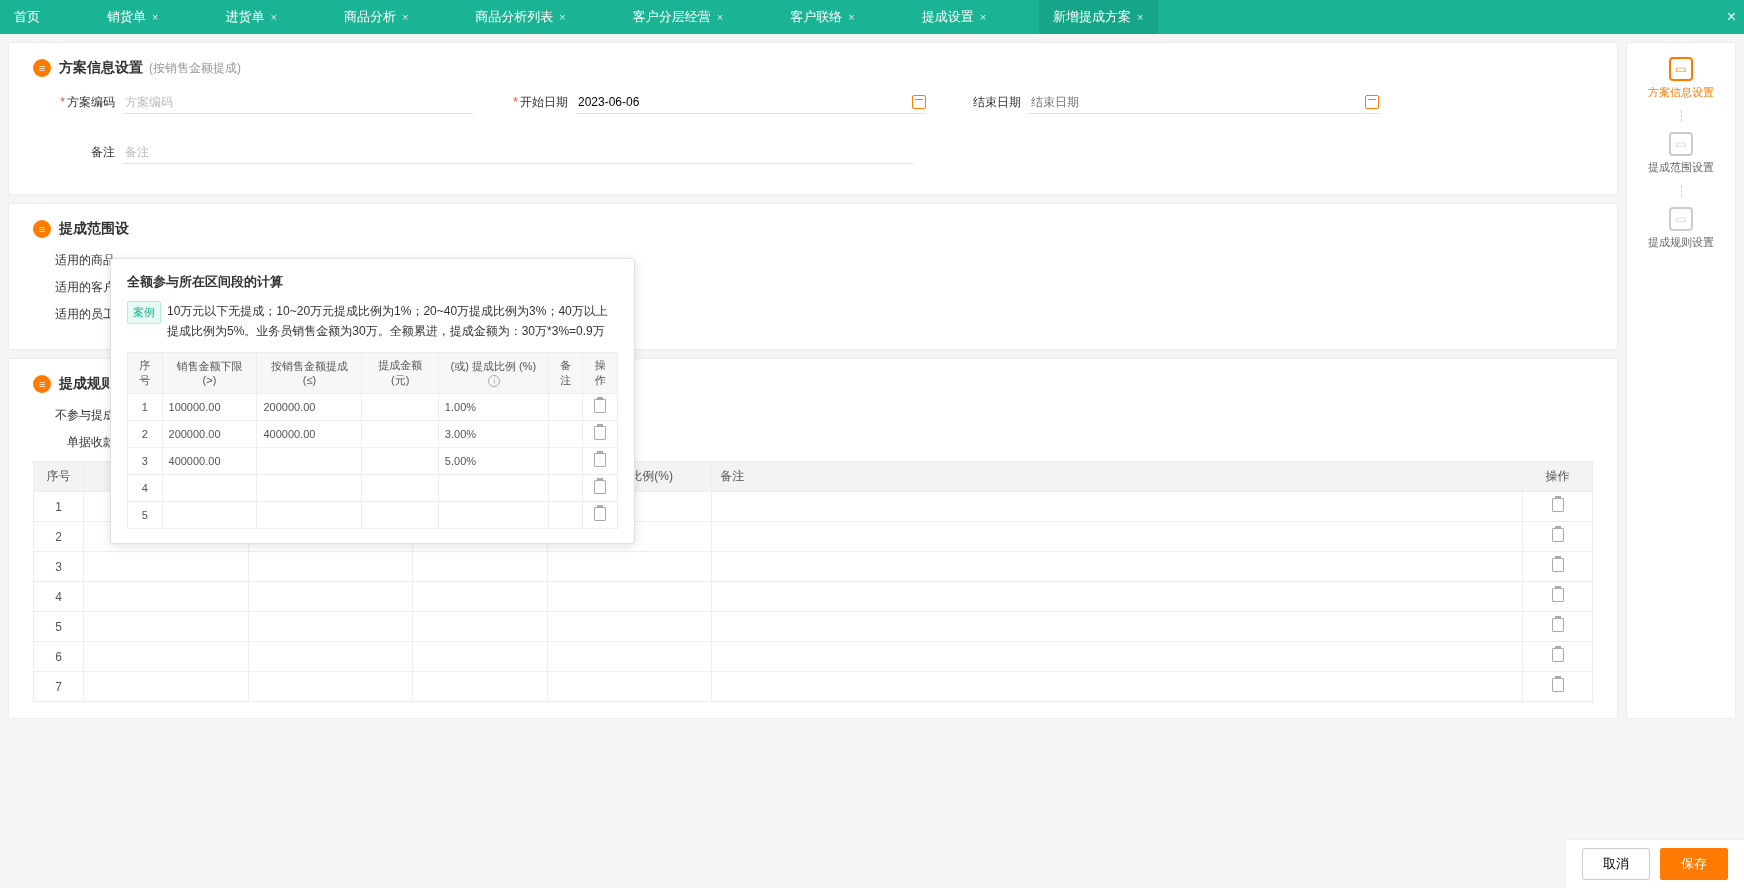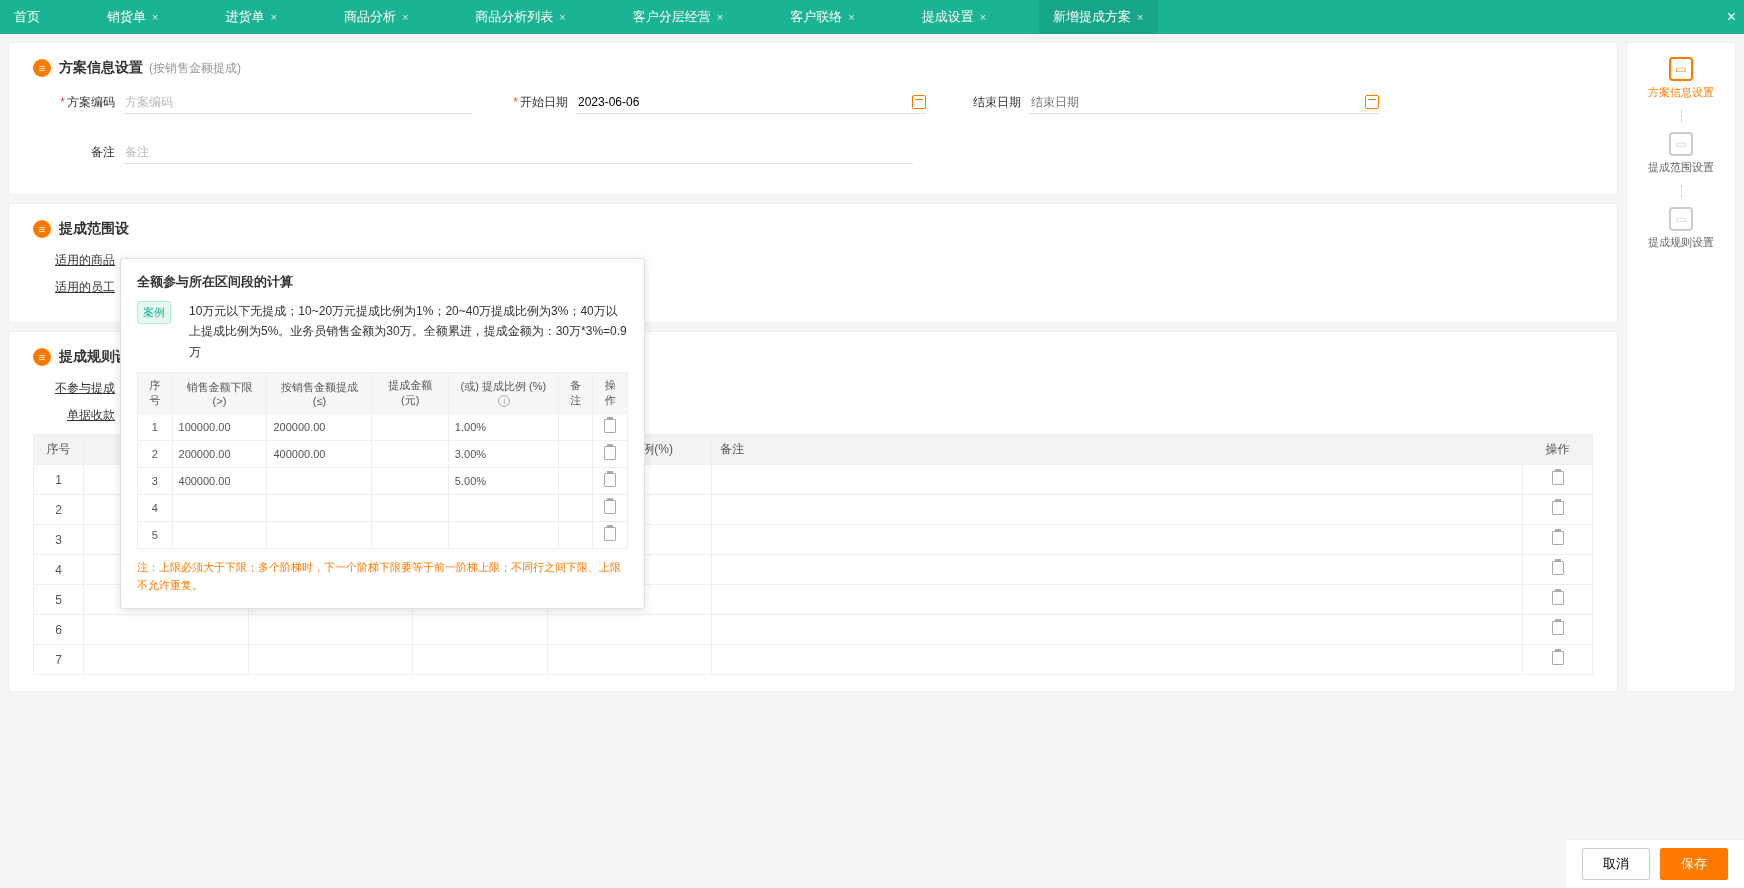--- a/index.html
+++ b/index.html
@@ -31,38 +31,38 @@
 .field { display: flex; align-items: center; width: 440px; margin-bottom: 14px; }
 .field .lbl { width: 90px; text-align: right; padding-right: 8px; color: #333; font-size: 12px; }
 .req { color: #e74c3c; margin-right: 2px; }
 .underline-input { flex: 1; border: none; border-bottom: 1px solid #e0e0e0; padding: 4px 2px; font-size: 12px; outline: none; background: transparent; }
 .underline-input::placeholder { color: #bbb; }
 .date-wrap { flex: 1; display: flex; align-items: center; border-bottom: 1px solid #e0e0e0; }
 .date-wrap input { flex: 1; border: none; outline: none; padding: 4px 2px; font-size: 12px; background: transparent; }
 .cal-icon { width: 14px; height: 14px; border: 1px solid #ff7a00; border-radius: 2px; position: relative; margin-left: 4px; }
 .cal-icon::before { content: ""; position: absolute; top: 3px; left: 2px; right: 2px; height: 1px; background: #ff7a00; }
 
-.opt-row { display: flex; align-items: center; margin-bottom: 10px; text-decoration: underline; }
+.opt-row { display: flex; align-items: center; margin-bottom: 10px; }
 .opt-row .lbl2 { width: 90px; text-align: right; padding-right: 8px; color: #333; font-size: 12px; }
 .radio-set { display: flex; align-items: center; gap: 18px; }
 .radio-item { display: flex; align-items: center; gap: 4px; cursor: pointer; font-size: 12px; }
 .radio-dot { width: 12px; height: 12px; border: 1px solid #999; border-radius: 50%; display: inline-block; position: relative; }
 .radio-item.sel .radio-dot { border-color: #ff7a00; }
 .radio-item.sel .radio-dot::after { content: ""; position: absolute; inset: 2px; background: #ff7a00; border-radius: 50%; }
 
 .rule-table { width: 100%; border-collapse: collapse; margin-top: 8px; }
 .rule-table th, .rule-table td { border: 1px solid #eee; padding: 6px 8px; text-align: center; font-size: 12px; font-weight: normal; color: #555; }
 .rule-table thead th { background: #f3f3f3; }
 .rule-table .wide { width: 52%; text-align: left; }
 .trash { width: 12px; height: 14px; display: inline-block; border: 1px solid #aaa; border-radius: 1px; position: relative; cursor: pointer; }
 .trash::before { content: ""; position: absolute; top: -3px; left: 2px; right: 2px; height: 2px; background: #aaa; }
 
-.popover { position: absolute; left: 120px; top: 258px; width: 525px; background: #fff; border: 1px solid #e0e0e0; box-shadow: 0 2px 10px rgba(0,0,0,.12); border-radius: 3px; padding: 14px 16px; z-index: 50; font-size: 12px; }
+.popover { position: absolute; left: 110px; top: 258px; width: 525px; background: #fff; border: 1px solid #e0e0e0; box-shadow: 0 2px 10px rgba(0,0,0,.12); border-radius: 3px; padding: 14px 16px; z-index: 50; font-size: 12px; }
 .popover h4 { font-size: 13px; font-weight: 600; margin-bottom: 10px; }
-.ex-row { display: flex; align-items: flex-start; gap: 18px; margin-bottom: 10px; line-height: 1.7; }
+.ex-row { display: flex; align-items: flex-start; gap: 6px; margin-bottom: 10px; line-height: 1.7; }
 .ex-badge { background: #e6f9f2; color: #1ab394; border: 1px solid #b7ebd9; padding: 1px 5px; border-radius: 2px; font-size: 11px; flex-shrink: 0; }
 .pop-table { width: 100%; border-collapse: collapse; }
 .pop-table th, .pop-table td { border: 1px solid #eee; padding: 5px 6px; text-align: center; font-size: 11px; color: #555; font-weight: normal; }
 .pop-table thead th { background: #f7f7f7; }
 .pop-table td.r { text-align: left; padding-right: 16px; }
 .pop-note { color: #ff7a00; font-size: 11px; margin-top: 10px; line-height: 1.6; }
 .info-dot { display: inline-flex; width: 12px; height: 12px; border: 1px solid #aaa; border-radius: 50%; align-items: center; justify-content: center; font-size: 9px; color: #aaa; margin-left: 2px; }
 
 .footer { position: fixed; bottom: 0; right: 0; background: #fff; border-top: 1px solid #eee; padding: 8px 16px; display: flex; gap: 10px; z-index: 40; }
 .btn { padding: 6px 20px; border: 1px solid #ccc; background: #fff; border-radius: 2px; cursor: pointer; font-size: 13px; }
@@ -120,20 +120,23 @@
     </div>
 
     <div class="card">
       <div class="card-head">
         <span class="badge-icon">≡</span>
         <span class="card-title">提成范围设</span>
       </div>
       <div id="range-rows">
           <div class="opt-row">
             <span class="lbl2">适用的商品</span>
+          </div>
+          <div class="opt-row">
+            <span class="lbl2">适用的客户</span>
           </div>
           <div class="opt-row">
             <span class="lbl2">适用的员工</span>
           </div>
         </div>
     </div>
 
     <div class="card">
       <div class="card-head">
         <span class="badge-icon">≡</span>
@@ -305,19 +308,18 @@
           <td>5</td>
           <td class="r"></td>
           <td class="r"></td>
           <td class="r"></td>
           <td class="r"></td>
           <td></td>
           <td><span class="trash"></span></td>
         </tr>
       </tbody>
   </table>
-  <div class="pop-note">注：上限必须大于下限；多个阶梯时，下一个阶梯下限要等于前一阶梯上限；不同行之间下限、上限不允许重复。</div>
 </div>
 
 <div class="footer">
   <button class="btn">取消</button>
   <button class="btn primary">保存</button>
 </div>
 
 </body></html>

